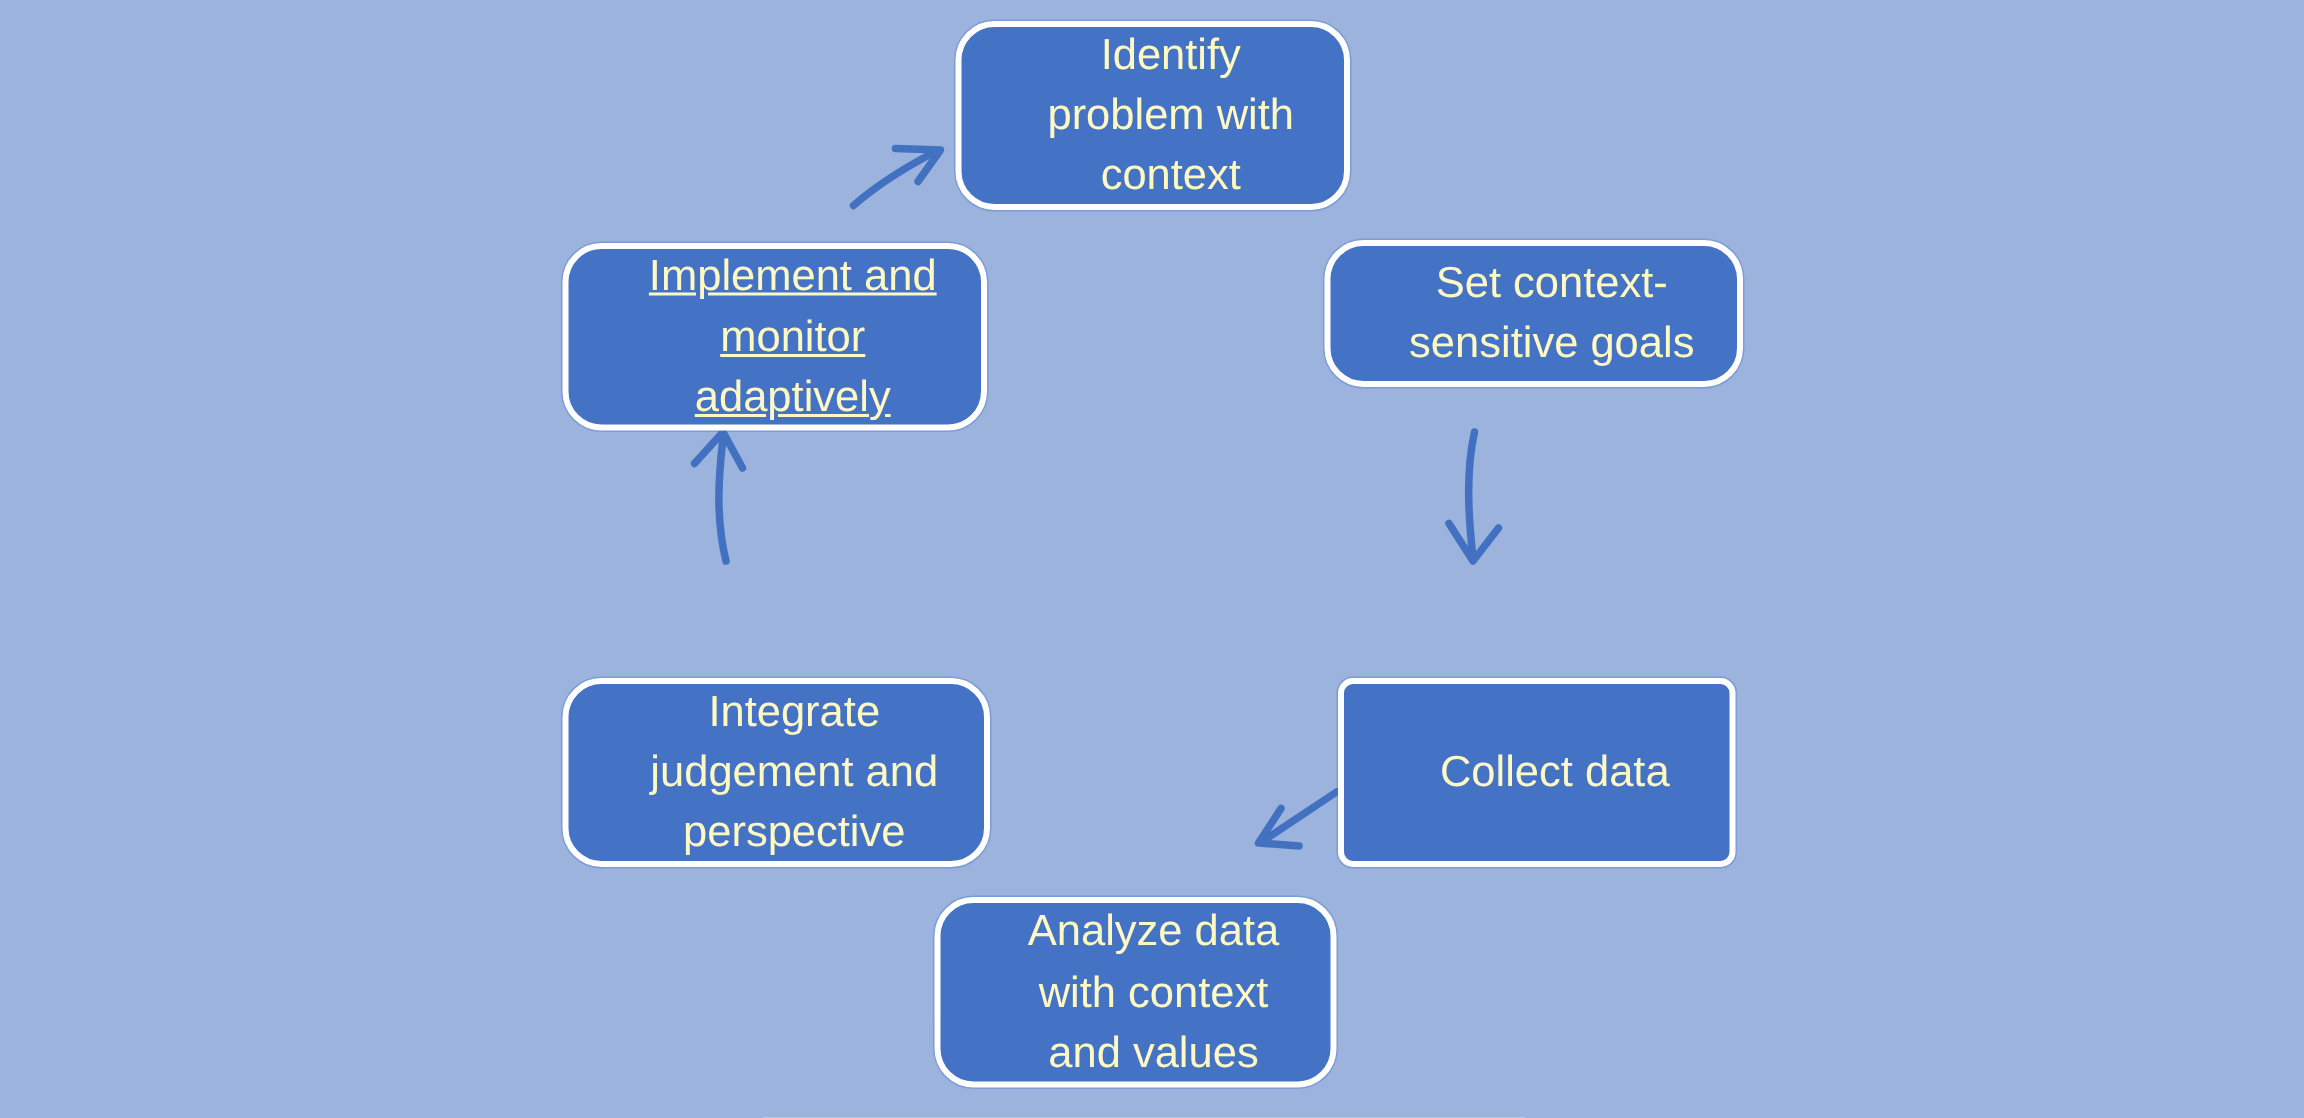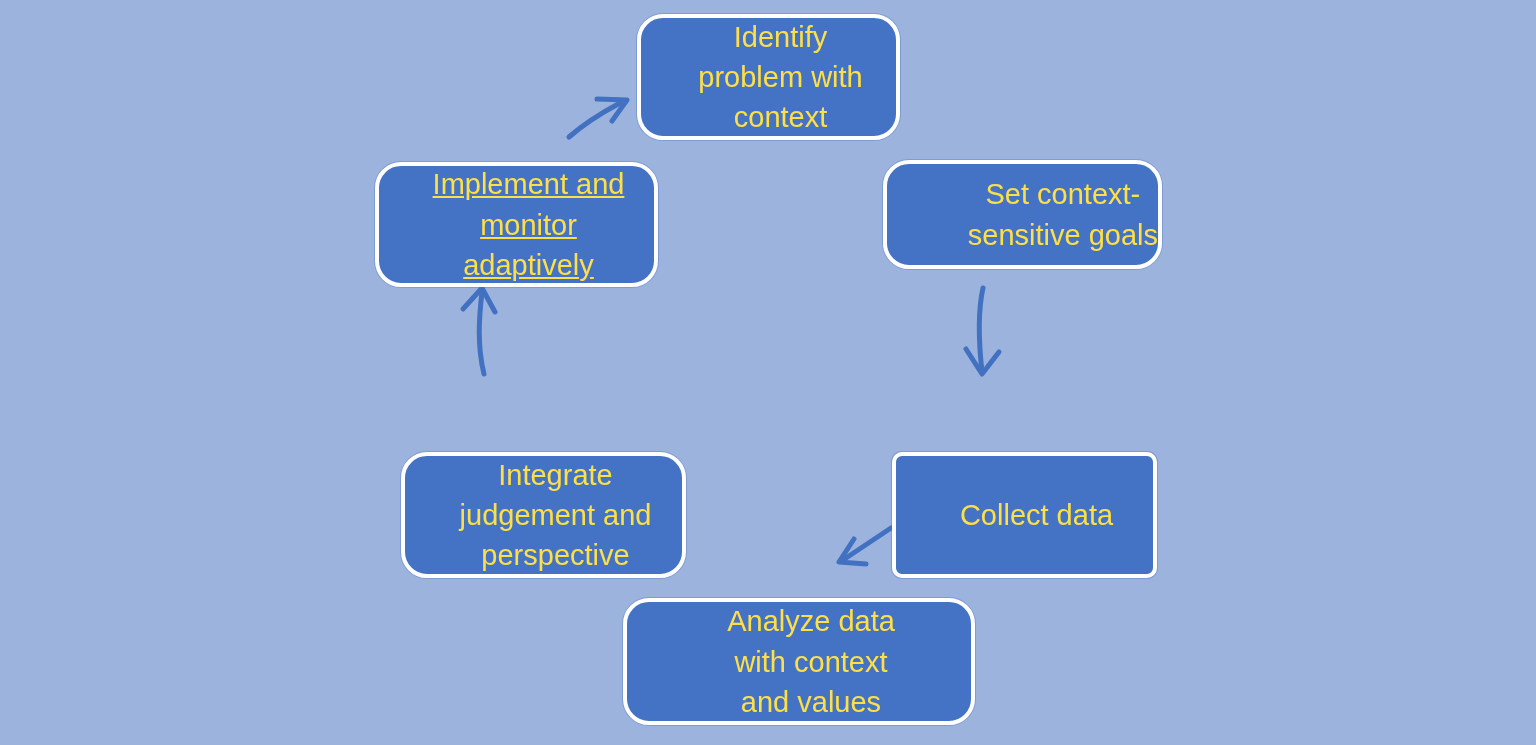--- a/index.html
+++ b/index.html
@@ -33,33 +33,33 @@
   .node {
     position: absolute;
     box-sizing: border-box;
     background: var(--node, #4472c4);
     border: 4px solid #ffffff;
     border-radius: 26px;
     display: flex;
     align-items: center;
     justify-content: center;
     text-align: center;
-    color: #fde047;
+    color: #fef9c3;
     font-size: 29px;
     line-height: 1.38;
     white-space: pre-line;
     box-shadow: 0 0 0 1px rgba(68,114,196,0.35);
     padding-left: 24px;
   }
   
   .node-identify  { left: 637px; top: 14px;  width: 263px; height: 126px; }
-  .node-goals     { left: 883px; top: 160px; width: 279px; height: 109px; justify-content: flex-end; }
+  .node-goals     { left: 883px; top: 160px; width: 279px; height: 98px; }
   .node-collect   { left: 892px; top: 452px; width: 265px; height: 126px; border-radius: 10px; }
-  .node-analyze   { left: 623px; top: 598px; width: 352px; height: 127px; }
-  .node-integrate { left: 375px; top: 452px; width: 285px; height: 126px; margin-left: 26px; }
+  .node-analyze   { left: 623px; top: 598px; width: 268px; height: 127px; }
+  .node-integrate { left: 375px; top: 452px; width: 285px; height: 126px; }
   .node-implement { left: 375px; top: 162px; width: 283px; height: 125px; text-decoration: underline; }
 </style>
 </head>
 <body>
 
 <div class="canvas" style="--bg: #9bb3dd; --node: #4472c4; --arrow: #4271c2;">
 
   <svg class="arrows" viewBox="0 0 1536 745" xmlns="http://www.w3.org/2000/svg">
     <g>
       <path d="M 983 288 C 977 315 979 345 982 372"></path>

